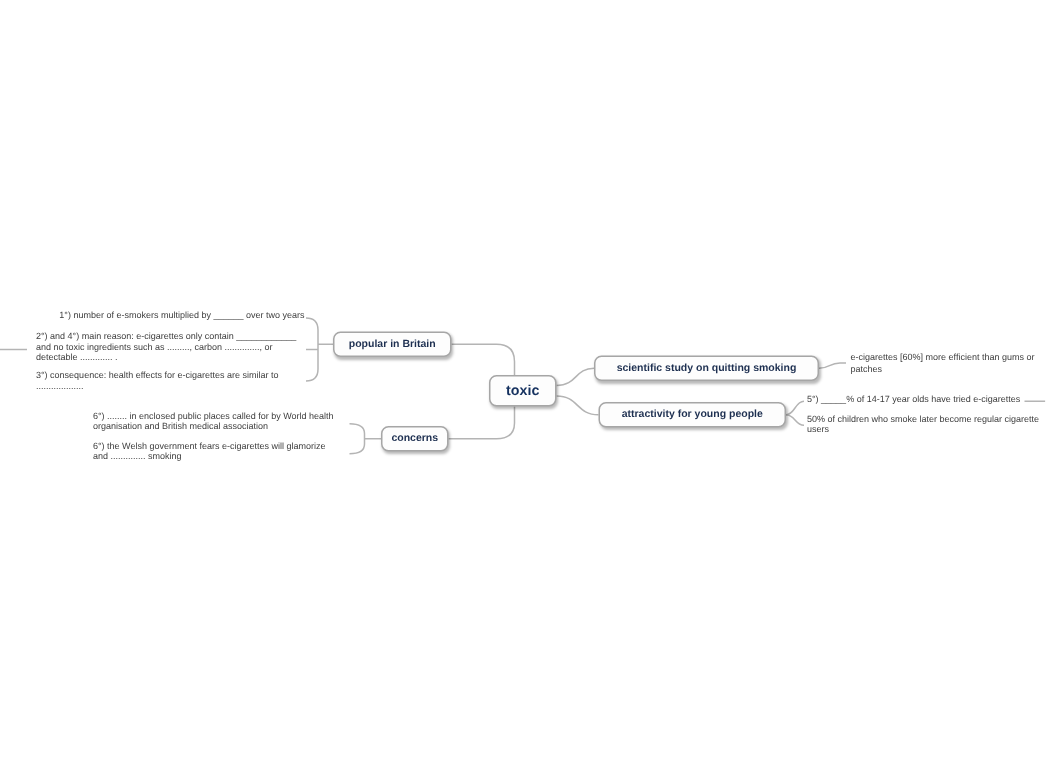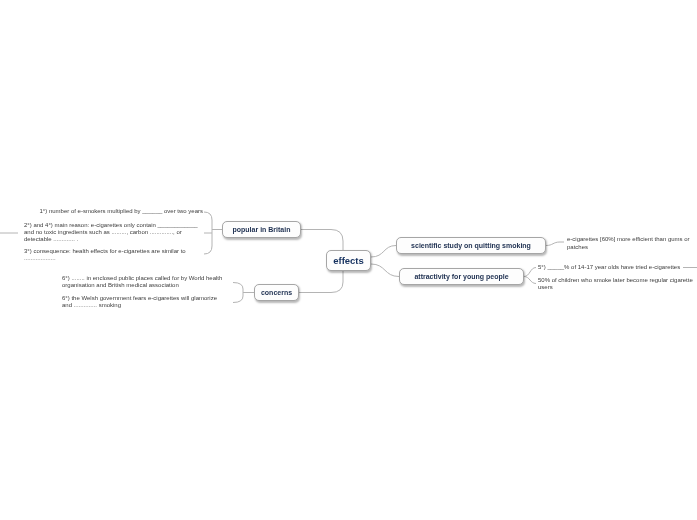--- a/index.html
+++ b/index.html
@@ -42,21 +42,21 @@
 
     <path d="M371,264 C386,264 384,276.5 399,276.5"></path>
 
     <path d="M524,276.5 C530,276.5 530,267.5 536,267.5"></path>
     <path d="M524,276.5 C530,276.5 530,283.5 536,283.5"></path>
 
     <path d="M683,267.5 L697,267.5"></path>
   </svg>
 
   <div class="node node-root" style="left:326px;top:250px;width:45px;height:21px;">
-    <span>effects</span>
+    <span>toxic</span>
   </div>
 
   <div class="node node-branch" style="left:222px;top:221px;width:79px;">
     <span>popular in Britain</span>
   </div>
 
   <div class="node node-branch" style="left:396px;top:237px;width:150px;">
     <span>scientific study on quitting smoking</span>
   </div>
 

